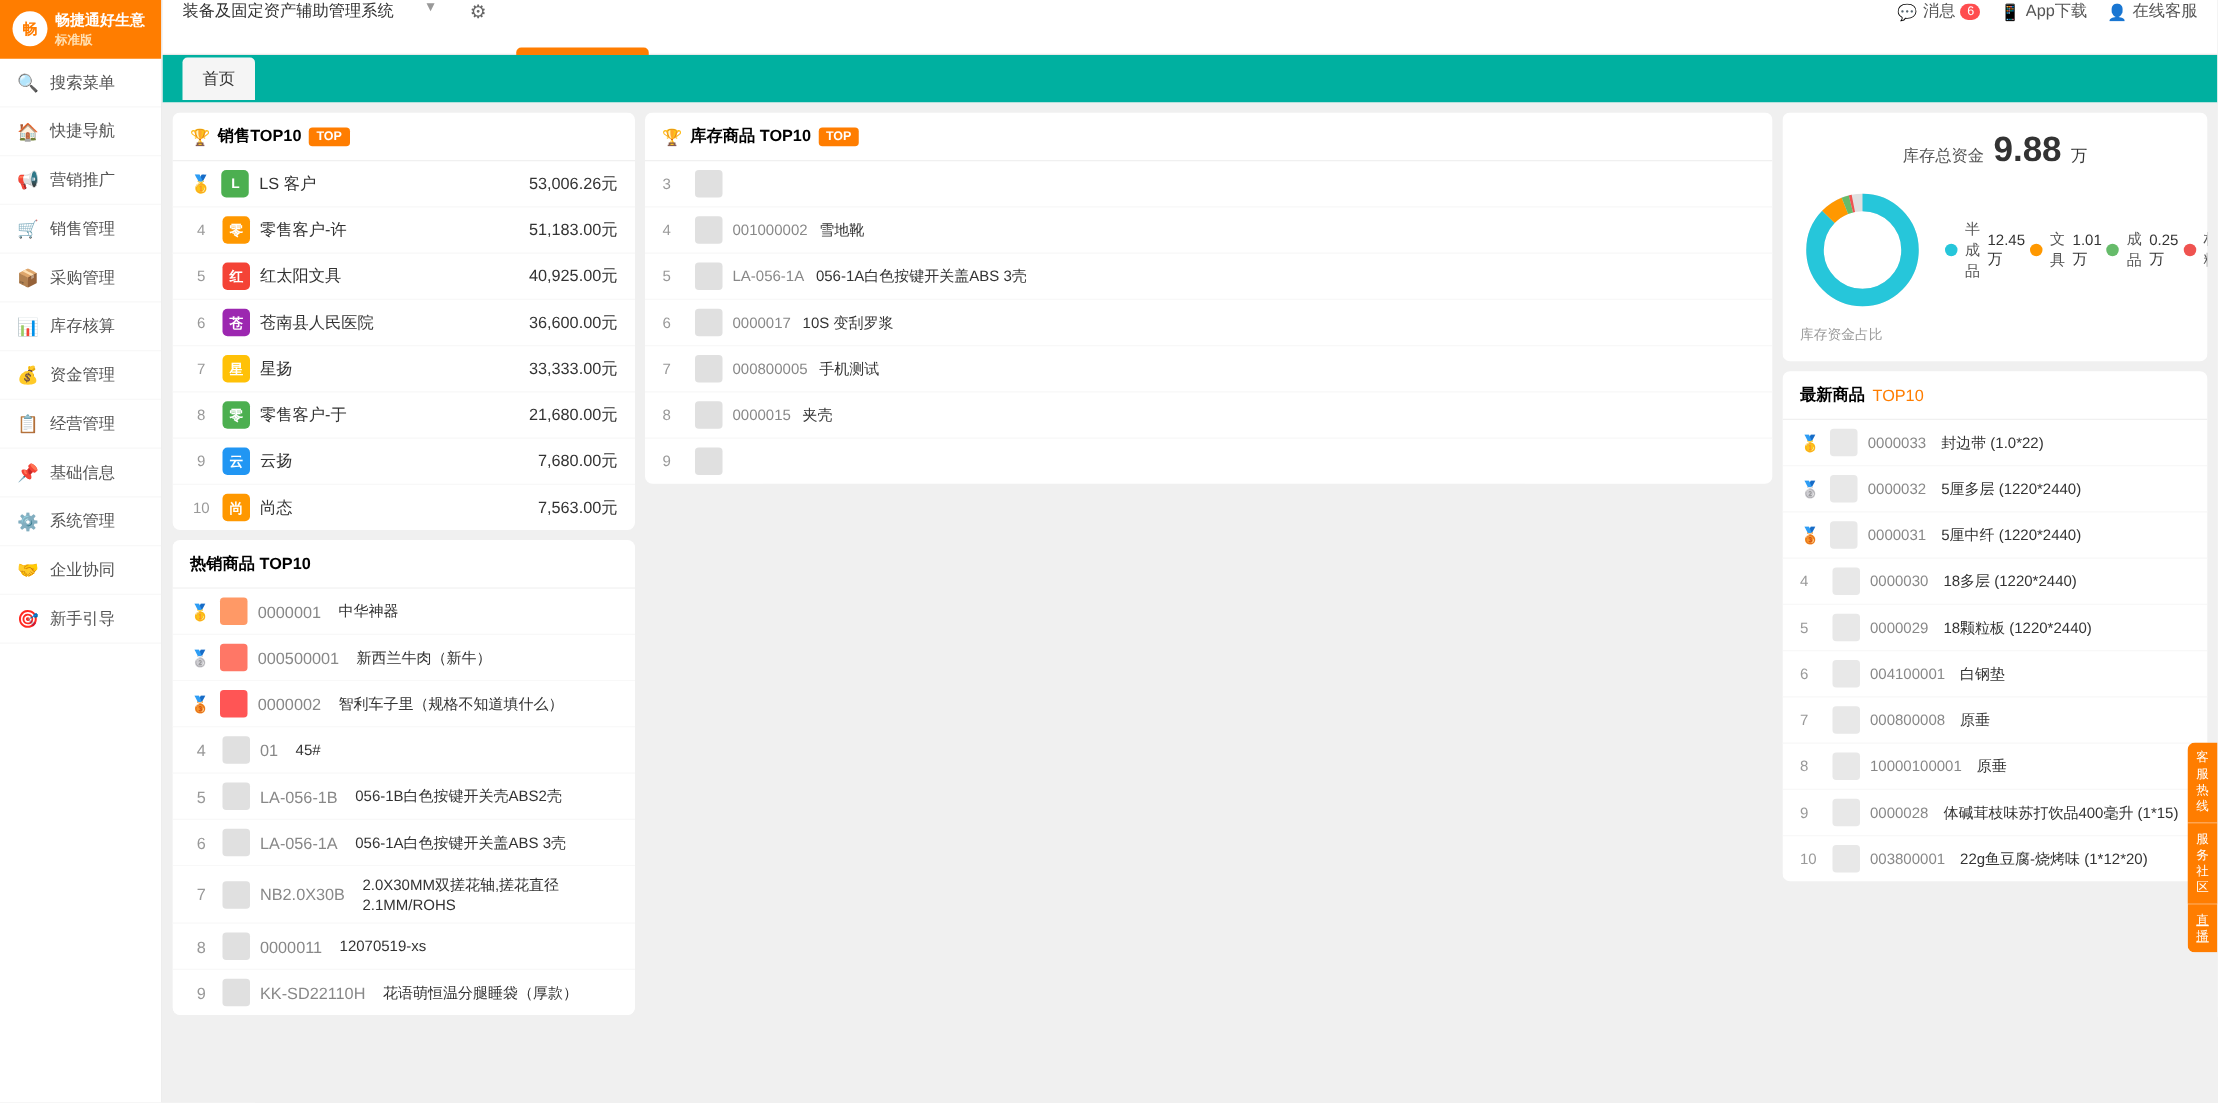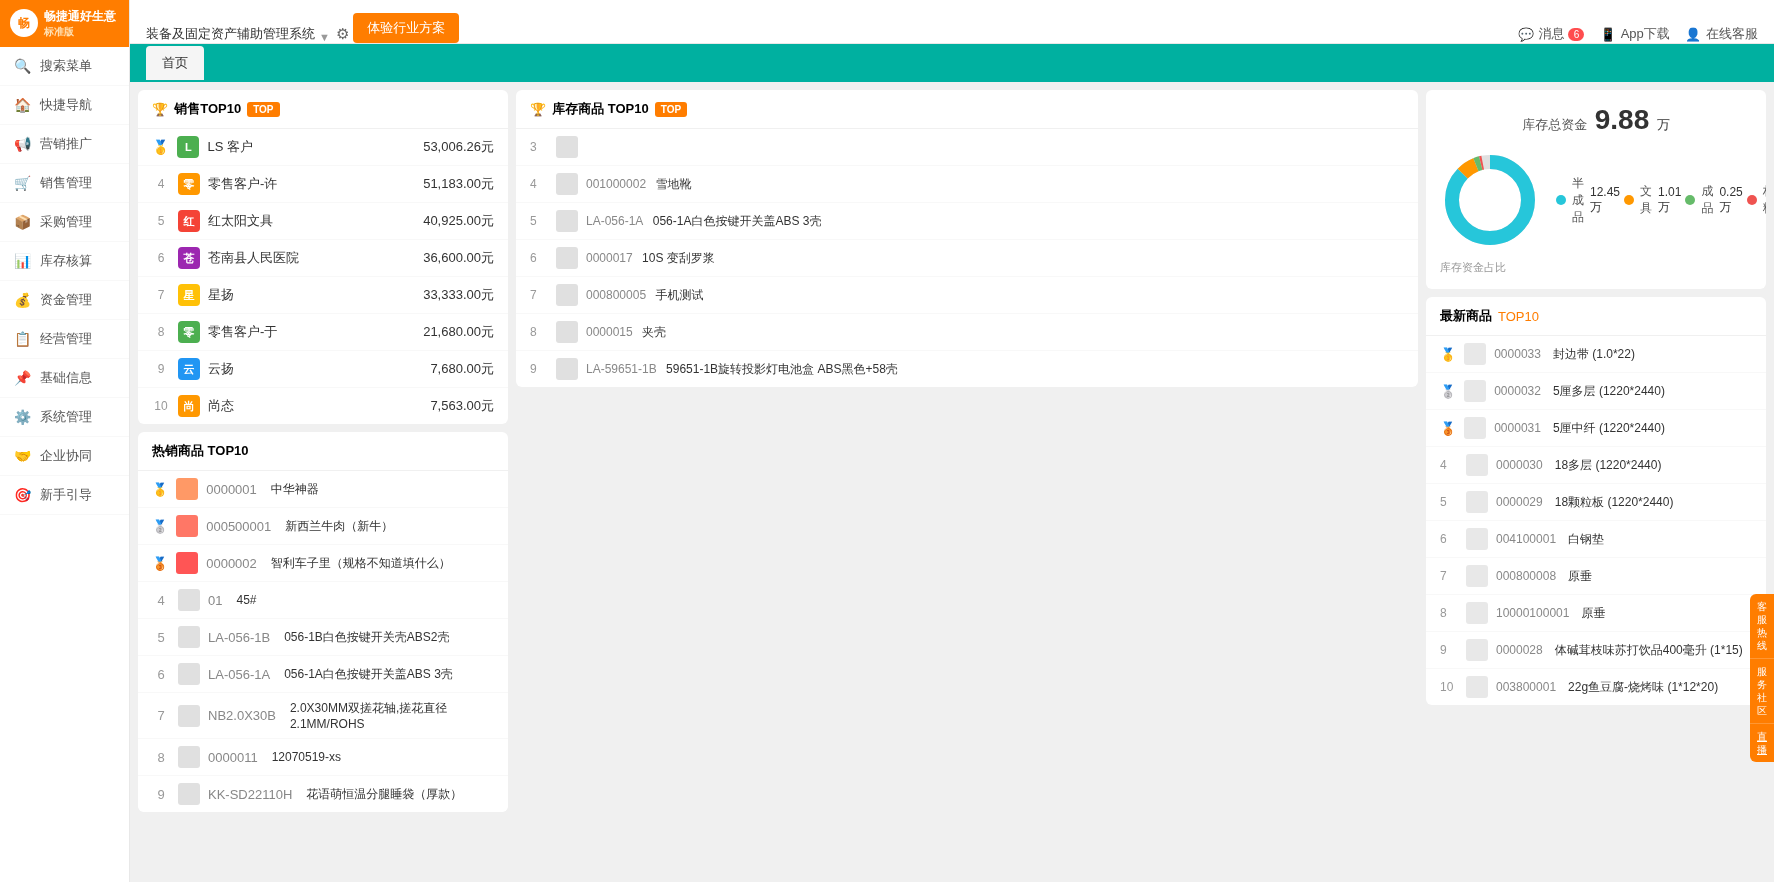--- a/index.html
+++ b/index.html
@@ -59,22 +59,22 @@
       display: flex;
       flex-direction: column;
       overflow: hidden;
     }
     .header {
       background: #fff;
       border-bottom: 1px solid #e8e8e8;
       padding: 0 16px;
       height: 44px;
       display: flex;
-      align-items: flex-end;
-      gap: 4px;
+      align-items: flex-start;
+      gap: 24px;
       flex-shrink: 0;
     }
     .header-gear { cursor: pointer; color: #666; font-size: 15px; margin-left: 2px; }
     .header-btn {
       background: #ff7d00;
       color: #fff;
       border: none;
       border-radius: 4px;
       padding: 6px 14px;
       cursor: pointer;
@@ -574,24 +574,20 @@
             <span style="width:18px;color:#999;font-size:12px;">8</span>
             <div class="product-img"></div>
             <div class="product-info">
               <span class="product-code">0000015</span>
               <span>夹壳</span>
             </div>
           </div>
           <div class="product-row">
             <span style="width:18px;color:#999;font-size:12px;">9</span>
             <div class="product-img"></div>
-            <div class="product-info">
-              <span class="product-code">LA-59651-1B</span>
-              <span>59651-1B旋转投影灯电池盒 ABS黑色+58壳</span>
-            </div>
           </div>
 
         </div>
       </div>
     </div>
 
     <div class="right-panel scrollbar-thin">
 
       <div class="card">
         <div style="padding:14px;">

